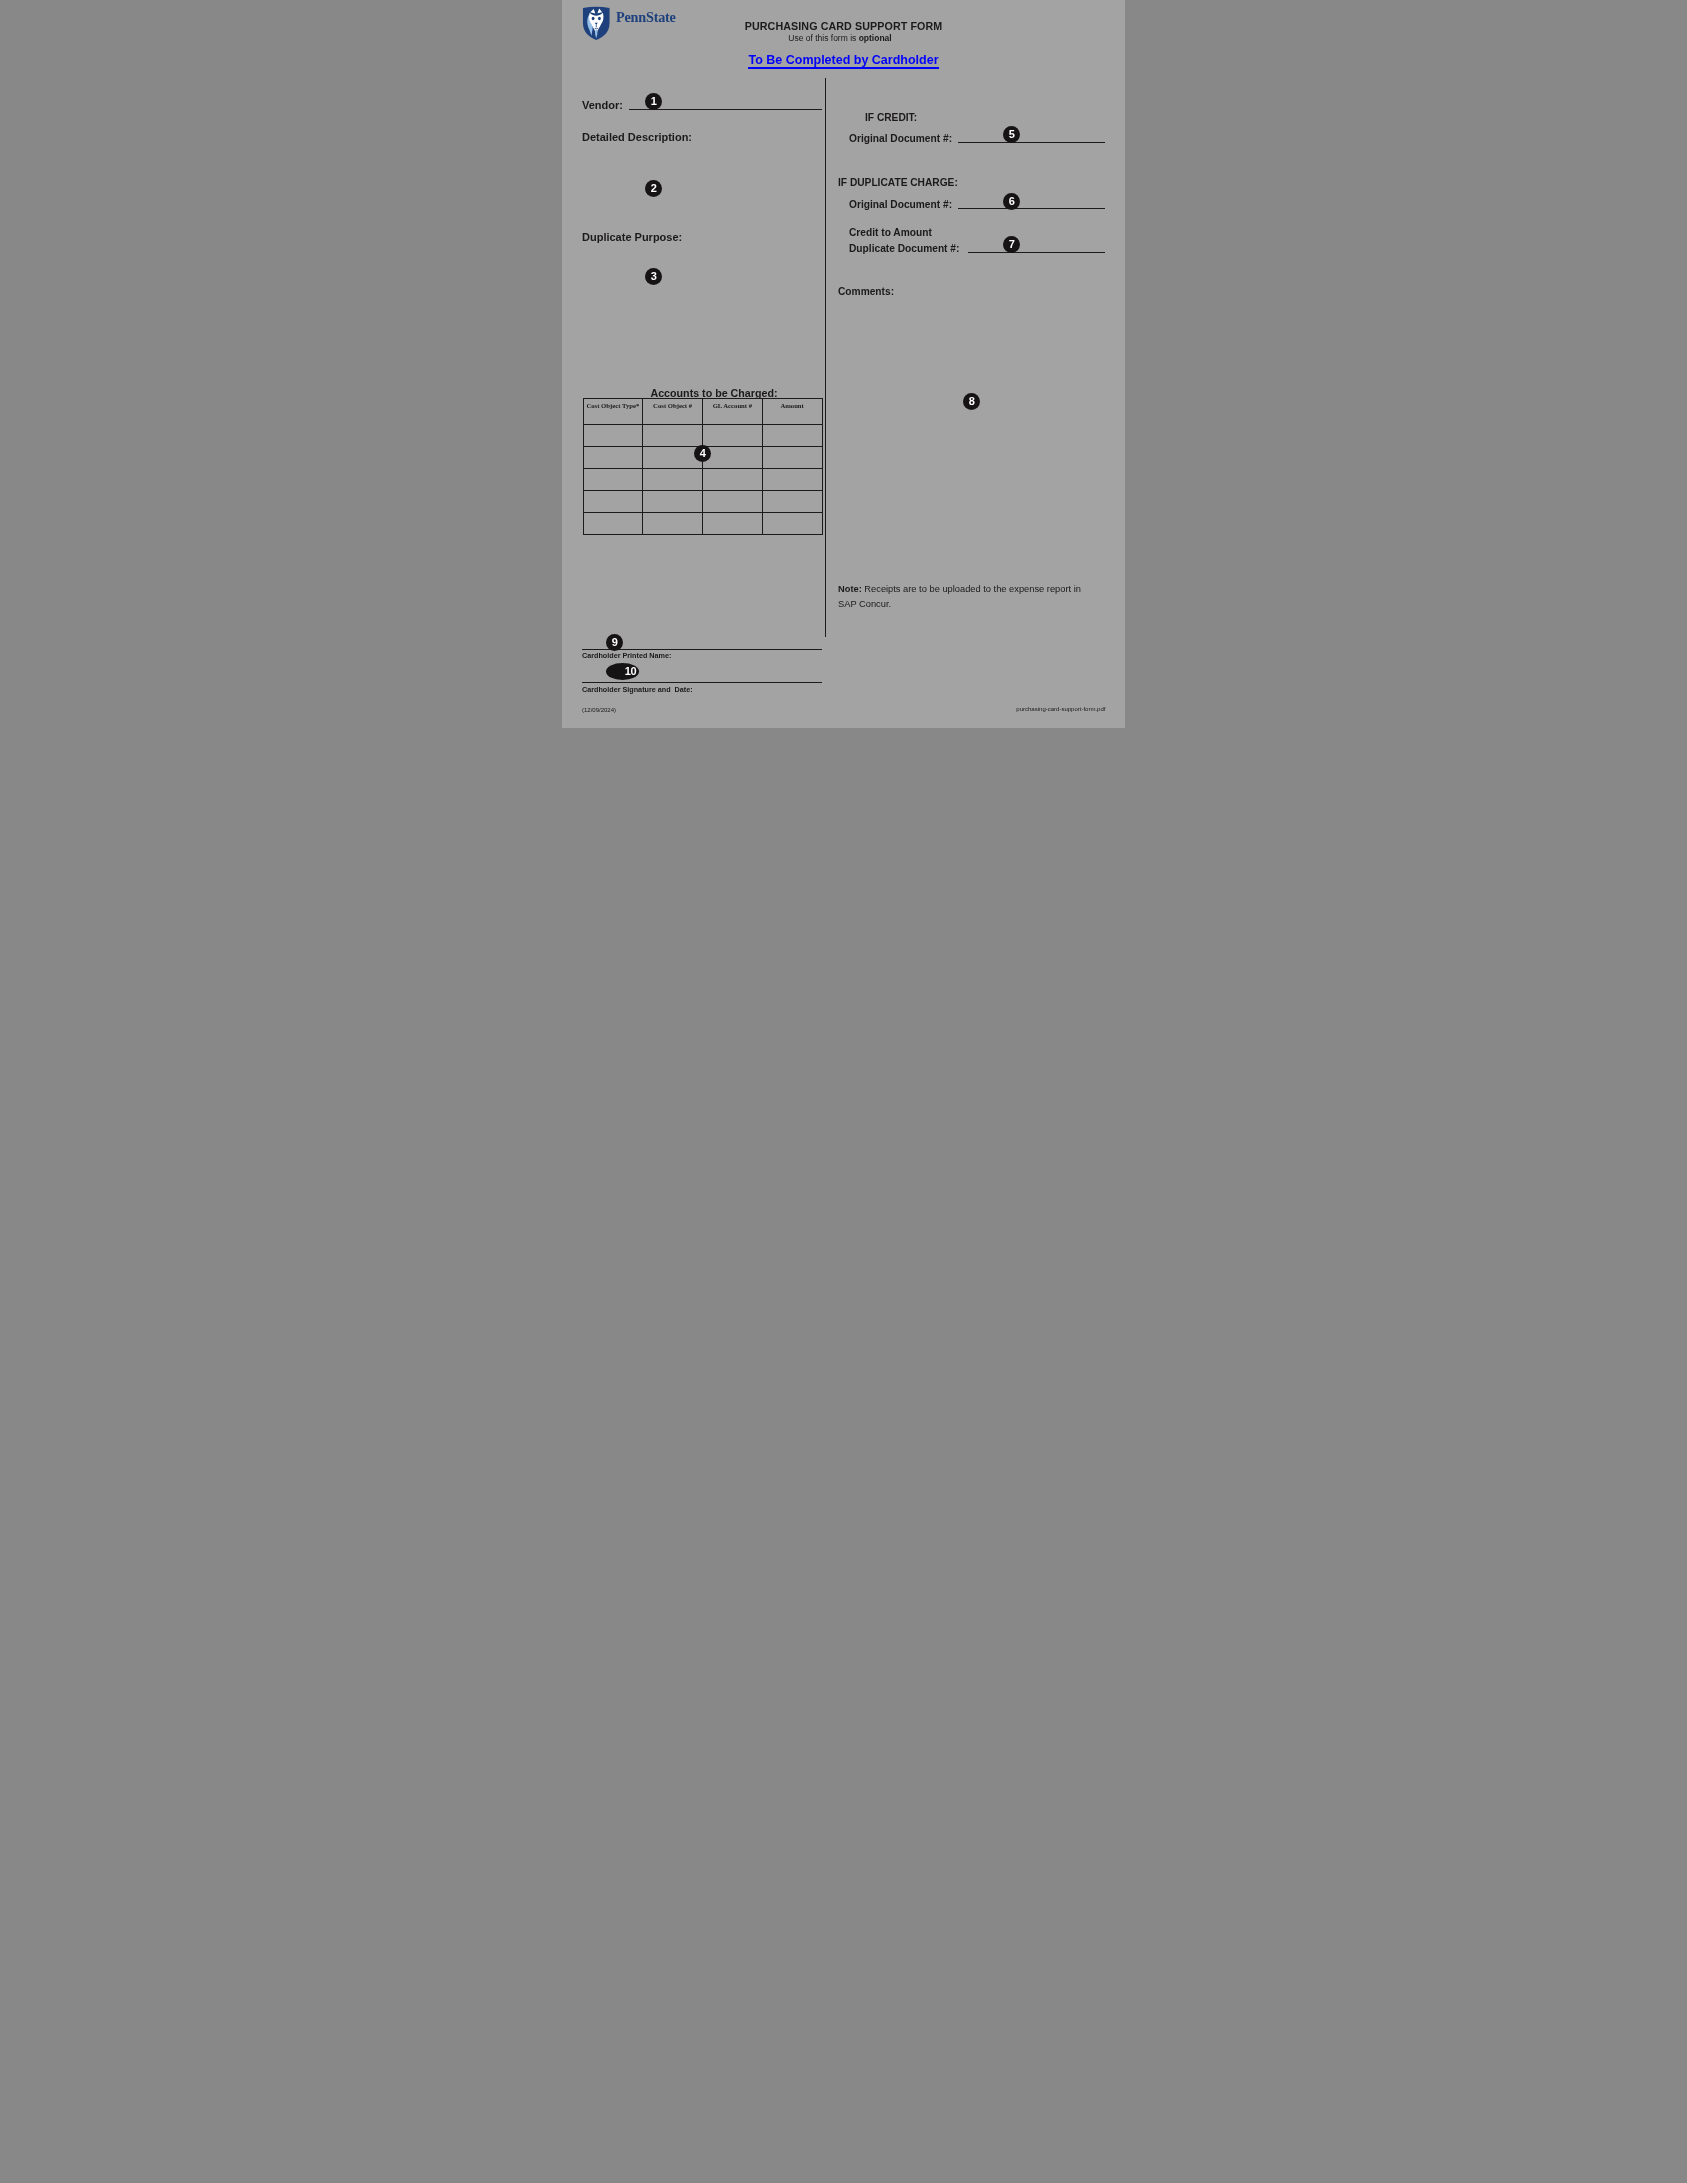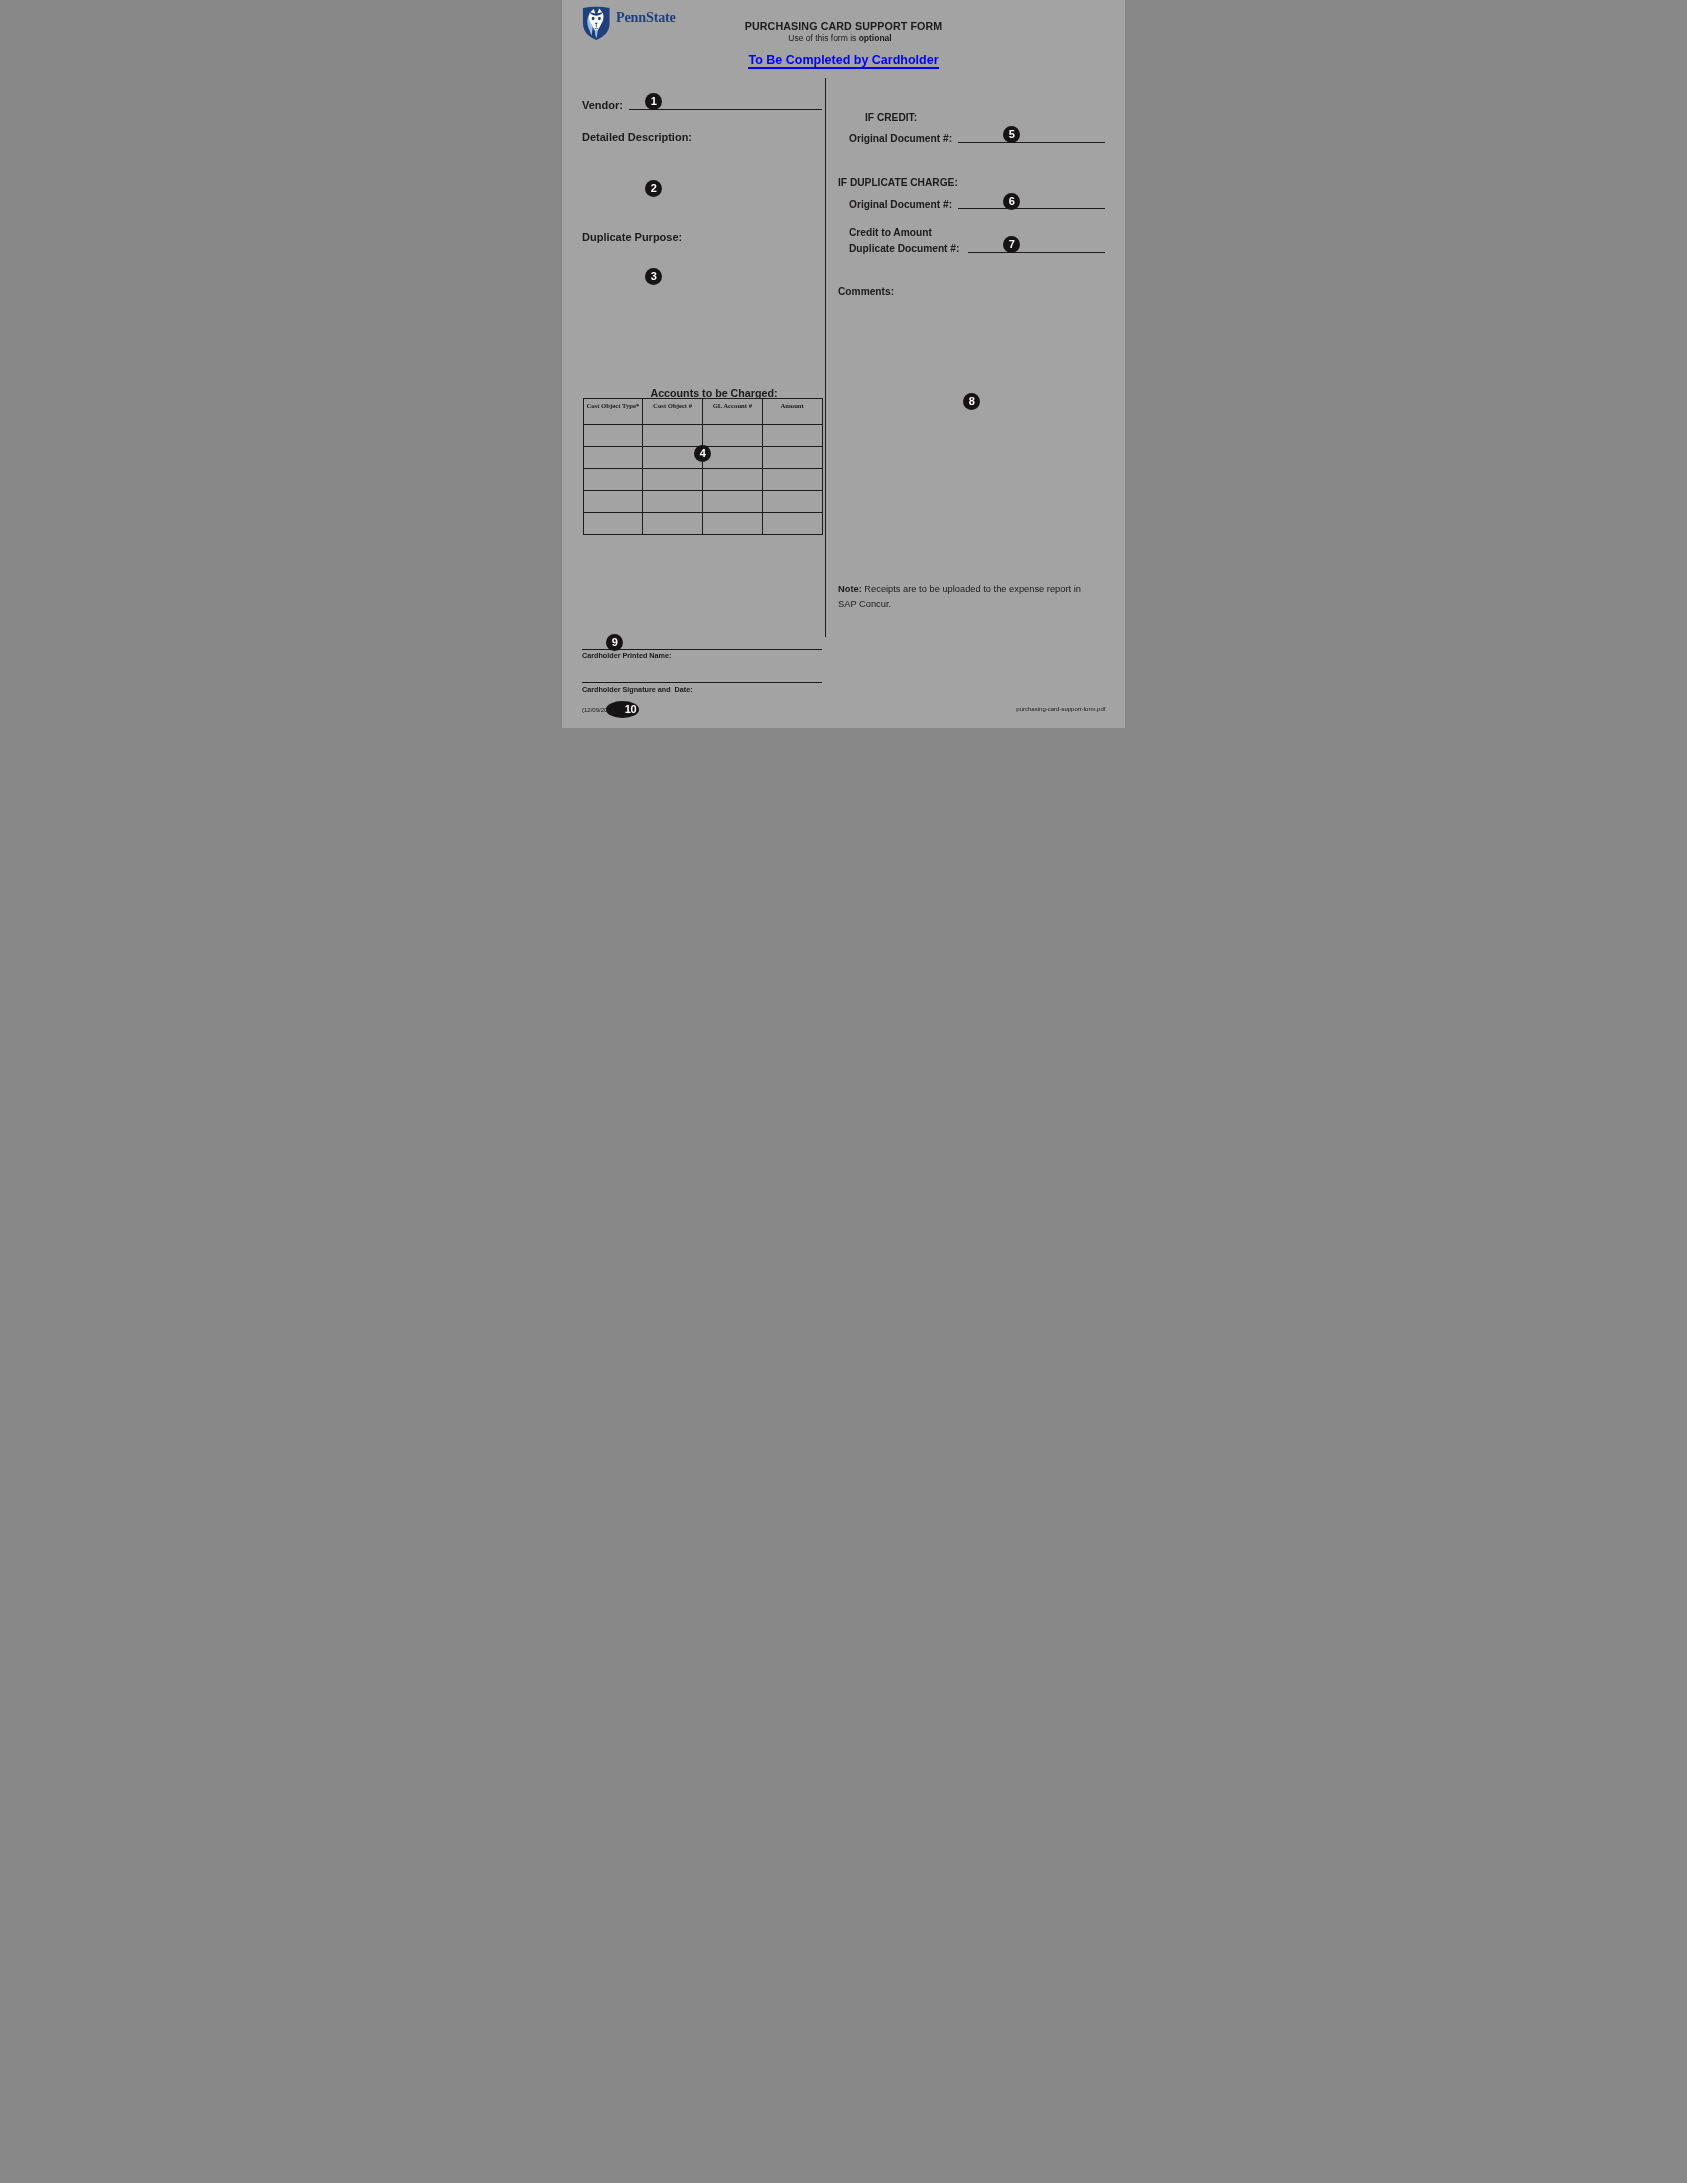--- a/index.html
+++ b/index.html
@@ -168,21 +168,21 @@
       <span>4</span>
     </div>
 
   <div class="abs h-line" style="left:20px;top:649px;width:240px;"></div>
   <div class="abs marker" style="left:44px;top:634px;">
       <span>9</span>
     </div>
   <div class="abs lbl cond" style="left:20px;top:652px;">Cardholder Printed Name:</div>
 
   <div class="abs h-line" style="left:20px;top:682px;width:240px;"></div>
-  <div class="abs marker" style="left:44px;top:701px;padding-left:16px;">
+  <div class="abs marker" style="left:44px;top:663px;padding-left:16px;">
       <span>10</span>
     </div>
   <div class="abs lbl cond" style="left:20px;top:686px;">Cardholder Signature and  Date:</div>
 
   <div class="abs lbl lbl-23" style="left:276px;top:113px;padding-left:27px;">IF CREDIT:</div>
   <div class="abs lbl lbl-23" style="left:287px;top:134px;">Original Document #:</div>
   <div class="abs h-line" style="left:396px;top:142px;width:147px;"></div>
   <div class="abs marker" style="left:441px;top:126px;">
       <span>5</span>
     </div>

